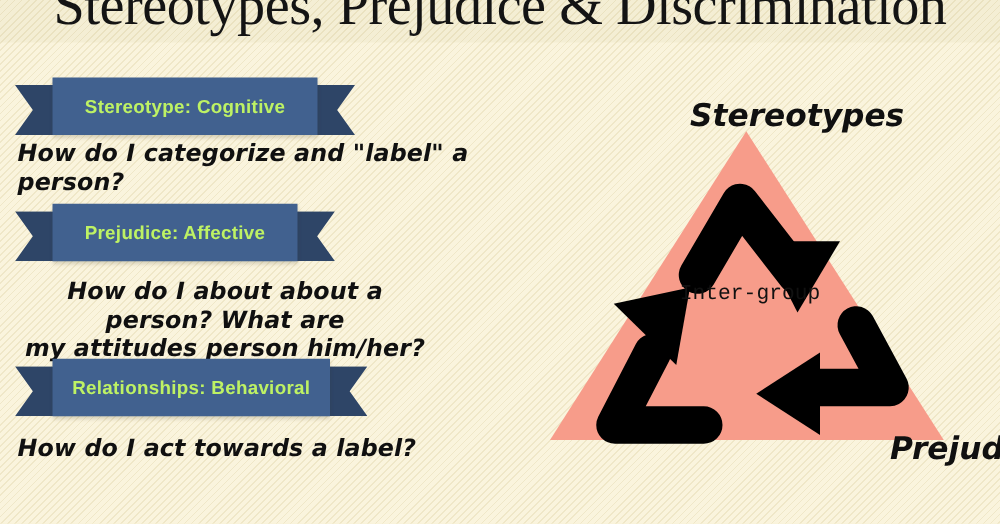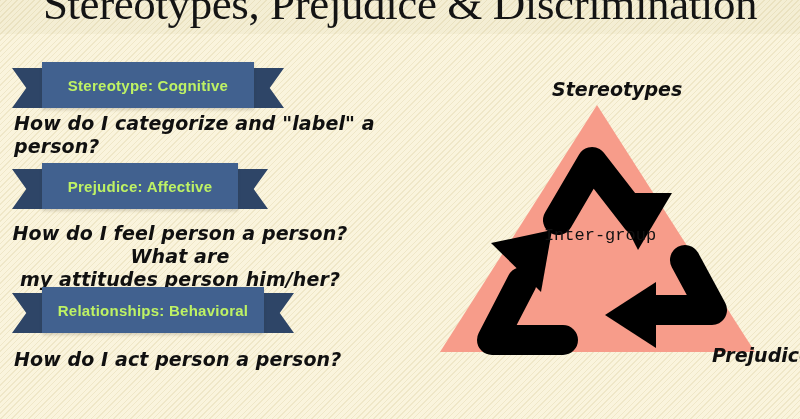--- a/index.html
+++ b/index.html
@@ -129,21 +129,21 @@
   #triangle-svg {
     position: absolute;
     left: 0;
     top: 0;
   }
   .vertex-label {
     position: absolute;
     font-family: "DejaVu Sans", sans-serif;
     font-style: italic;
     font-weight: bold;
-    font-size: 19px;
+    font-size: 25px;
     color: #101010;
     white-space: nowrap;
   }
   #label-stereotypes  { left: 152px; top: 18px; }
   #label-discrimination { left: -13px; top: 284px; }
   #label-prejudice    { left: 312px; top: 284px; }
 
   #center-label {
     position: absolute;
     left: 120px;
@@ -178,33 +178,33 @@
   </div>
 
   <div class="ribbon" id="ribbon-2">
     <div class="tail left"></div>
     <div class="tail right"></div>
     <div class="body">
       <span>Prejudice: Affective</span>
     </div>
   </div>
   <div class="question" id="question-2">
-    <span>How do I feel person a person? What are</span>
+    <span>How do I about about a person? What are</span>
     <span class="l2">my attitudes person him/her?</span>
   </div>
 
   <div class="ribbon" id="ribbon-3">
     <div class="tail left"></div>
     <div class="tail right"></div>
     <div class="body">
       <span>Relationships: Behavioral</span>
     </div>
   </div>
   <div class="question" id="question-3">
-    <span>How do I act person a person?</span>
+    <span>How do I act towards a label?</span>
   </div>
 
   <div id="diagram">
 
     <svg id="triangle-svg" width="400" height="350" viewBox="0 0 400 350">
 
       <polygon points="197,45 355,292 40,292" fill="#f79c8a"></polygon>
 
       <g>
         <path d="M 158,160 L 192,102 L 237,160" fill="none" stroke="#000000" stroke-width="30" stroke-linecap="round" stroke-linejoin="round"></path>

